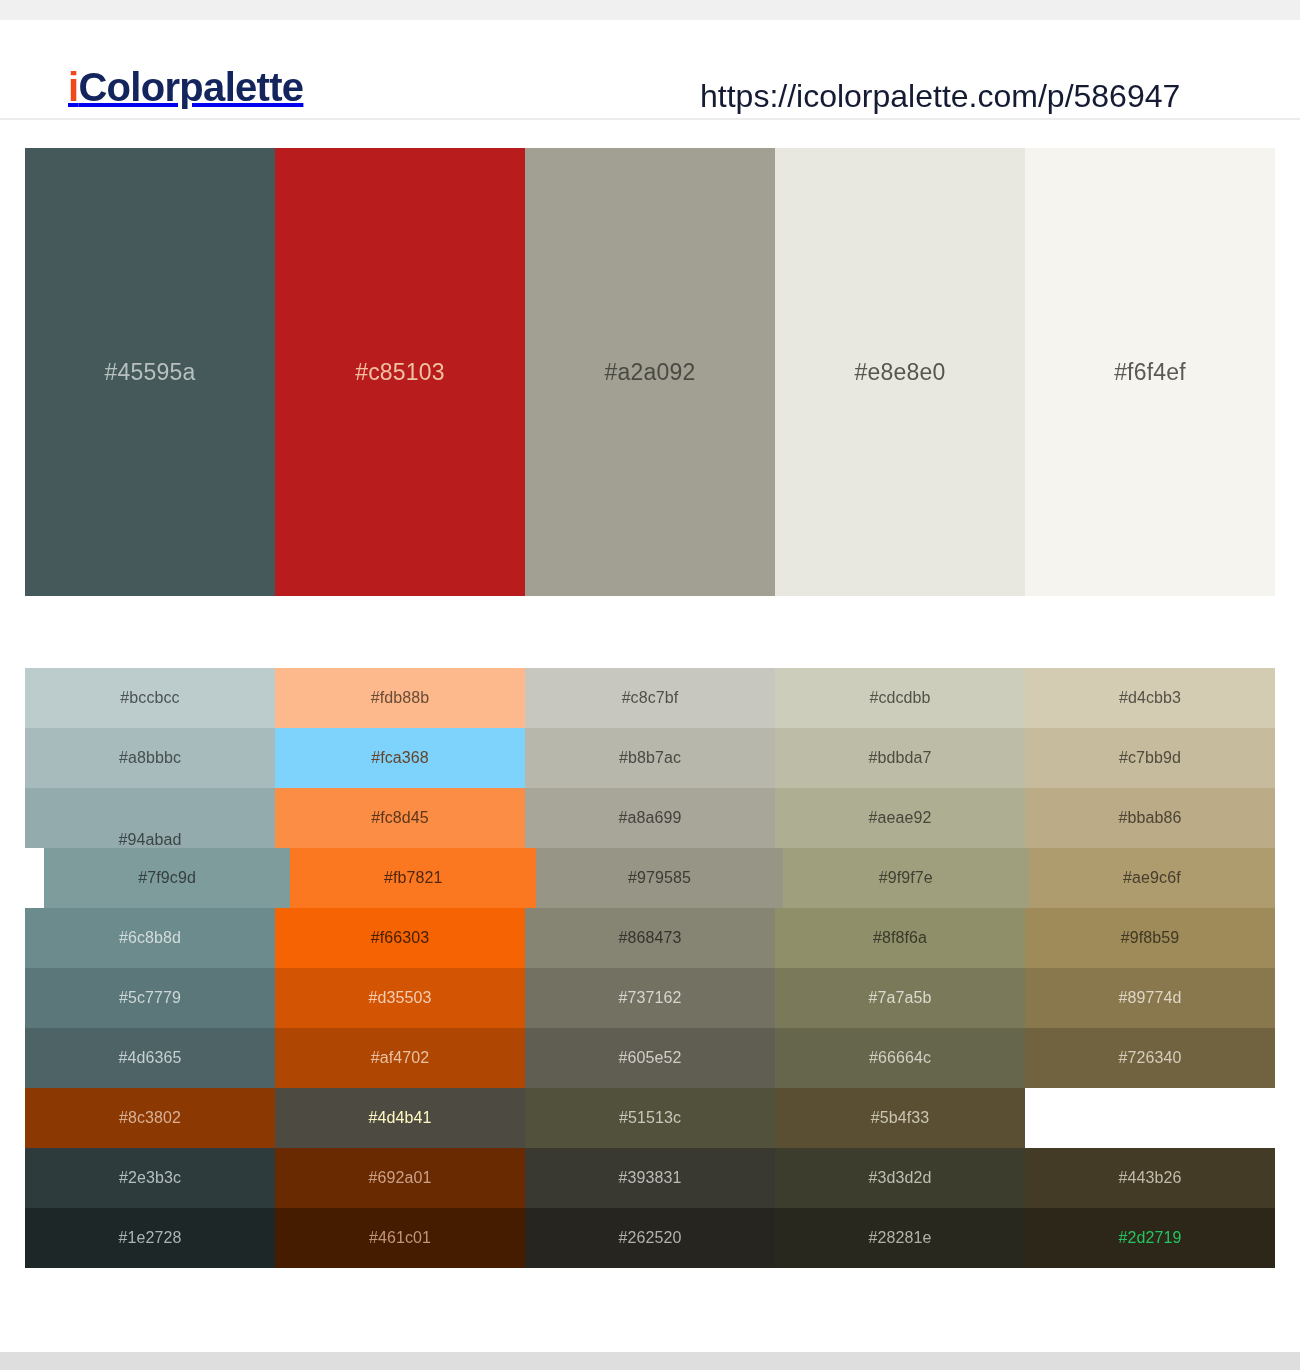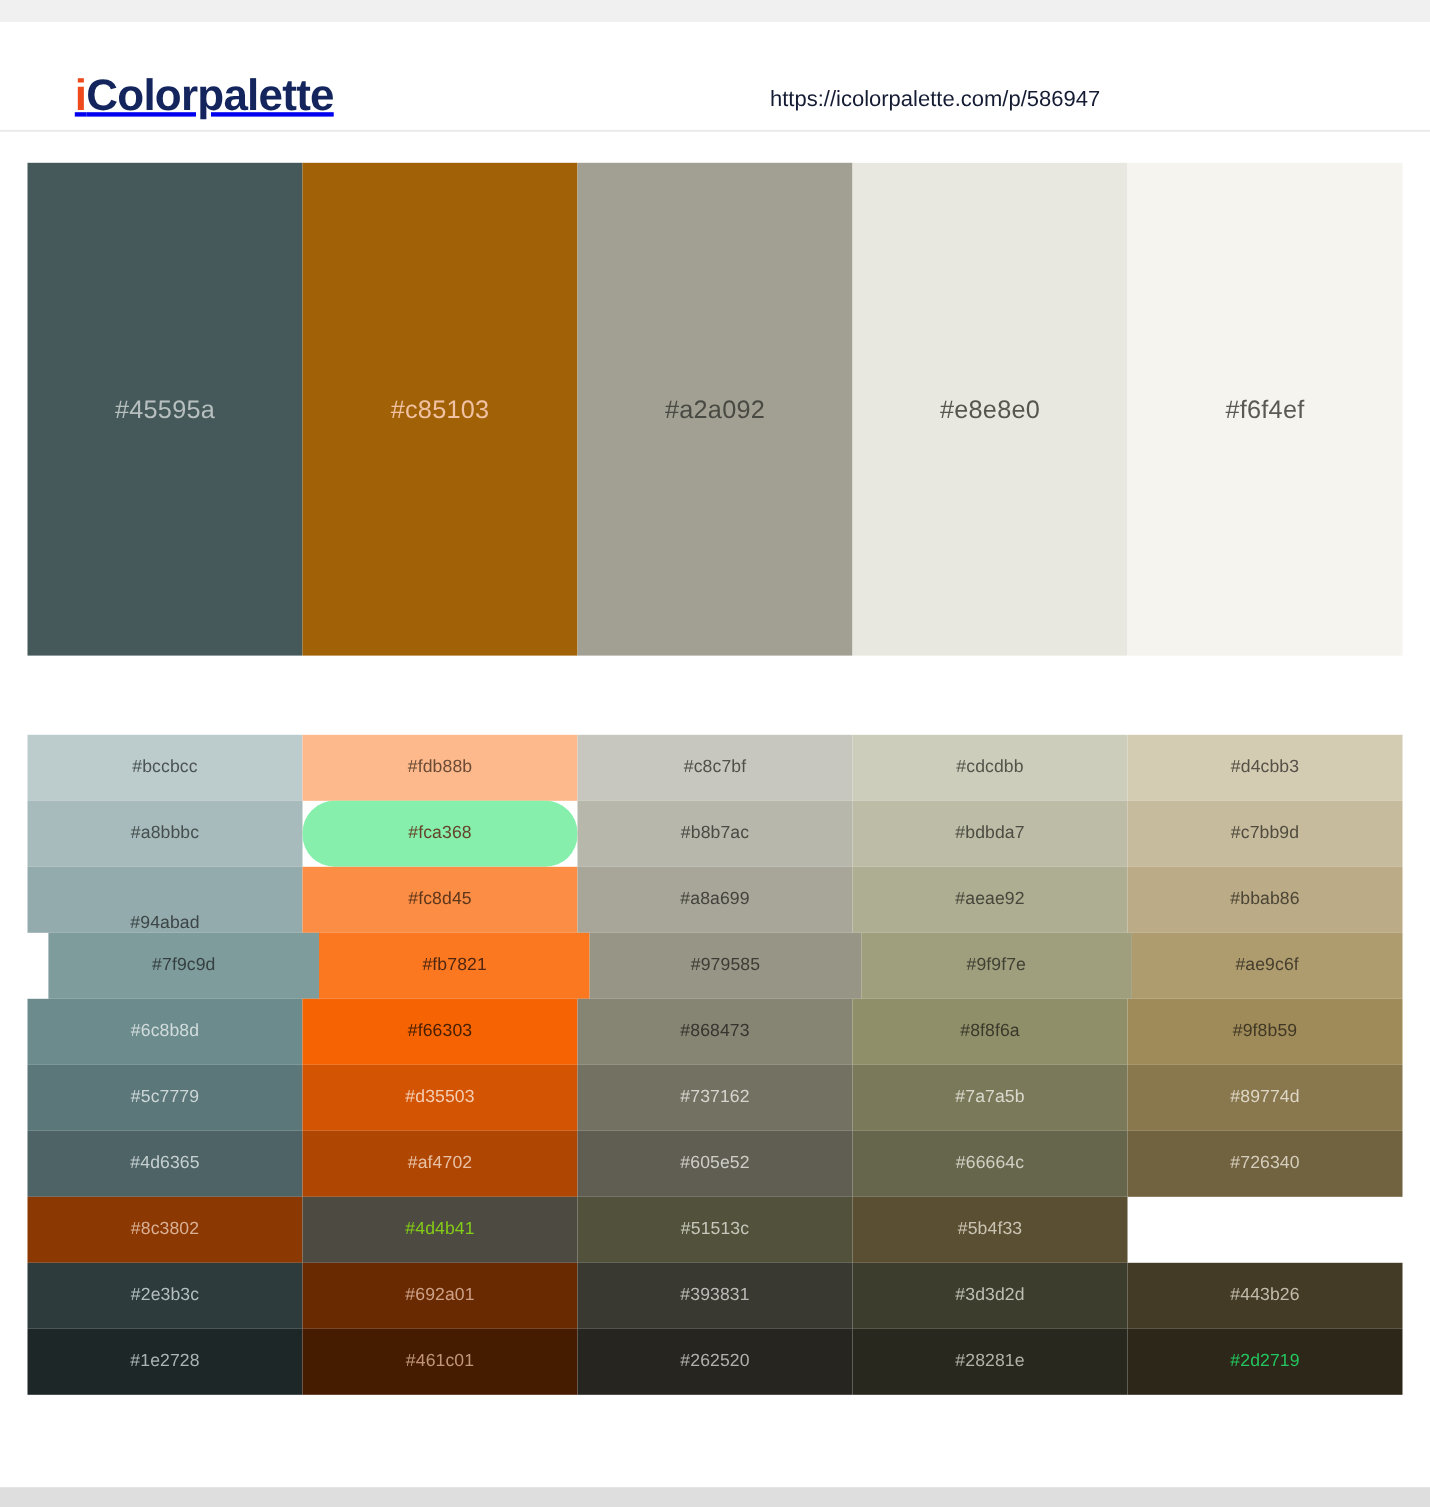--- a/index.html
+++ b/index.html
@@ -48,21 +48,21 @@
     letter-spacing: -0.7px;
     line-height: 1;
     white-space: nowrap;
   }
   .brand .brand-i { color: #ee4a1c; }
   .brand .brand-rest { color: #13255c; }
   .page-url {
     position: absolute;
     left: 700px;
     top: 60px;
-    font-size: 20px;
+    font-size: 32px;
     color: #141b33;
     line-height: 1;
     white-space: nowrap;
     font-family: "Liberation Sans", sans-serif;
   }
 
   
   .main-palette {
     position: absolute;
     left: 25px;
@@ -136,21 +136,21 @@
     <a class="brand" href="#">
       <span class="brand-i">i</span><span class="brand-rest">Colorpalette</span>
     </a>
     <div class="page-url">https://icolorpalette.com/p/586947</div>
   </div>
 
   <div class="main-palette">
       <div class="main-swatch" style="background: rgb(69, 89, 90);">
         <span class="hex" style="color: rgb(183, 191, 191);">#45595a</span>
       </div>
-      <div class="main-swatch" style="background: #a16207;">
+      <div class="main-swatch" style="background: #b91c1c;">
         <span class="hex" style="color: rgb(240, 194, 163);">#c85103</span>
       </div>
       <div class="main-swatch" style="background: rgb(162, 160, 146);">
         <span class="hex" style="color: rgb(74, 74, 68);">#a2a092</span>
       </div>
       <div class="main-swatch" style="background: rgb(232, 232, 224);">
         <span class="hex" style="color: rgb(86, 86, 79);">#e8e8e0</span>
       </div>
       <div class="main-swatch" style="background: rgb(246, 244, 239);">
         <span class="hex" style="color: rgb(90, 90, 85);">#f6f4ef</span>
@@ -172,21 +172,21 @@
           <span class="hex" style="color: rgb(83, 83, 74);">#cdcdbb</span>
         </div>
         <div class="shade-cell" style="background: rgb(212, 203, 179);">
           <span class="hex" style="color: rgb(86, 81, 71);">#d4cbb3</span>
         </div>
       </div>
       <div class="shade-row">
         <div class="shade-cell" style="background: rgb(168, 187, 188);">
           <span class="hex" style="color: rgb(70, 78, 79);">#a8bbbc</span>
         </div>
-        <div class="shade-cell" style="background: #86efac; border-radius: 29px;">
+        <div class="shade-cell" style="background: #7dd3fc;">
           <span class="hex" style="color: rgb(101, 67, 42);">#fca368</span>
         </div>
         <div class="shade-cell" style="background: rgb(184, 183, 172);">
           <span class="hex" style="color: rgb(74, 74, 69);">#b8b7ac</span>
         </div>
         <div class="shade-cell" style="background: rgb(189, 189, 167);">
           <span class="hex" style="color: rgb(76, 76, 67);">#bdbda7</span>
         </div>
         <div class="shade-cell" style="background: rgb(199, 187, 157);">
           <span class="hex" style="color: rgb(80, 75, 63);">#c7bb9d</span>
@@ -275,21 +275,21 @@
         </div>
         <div class="shade-cell" style="background: rgb(114, 99, 64);">
           <span class="hex" style="color: rgb(212, 205, 187);">#726340</span>
         </div>
       </div>
       <div class="shade-row">
         <div class="shade-cell" style="background: rgb(140, 56, 2);">
           <span class="hex" style="color: rgb(217, 176, 149);">#8c3802</span>
         </div>
         <div class="shade-cell" style="background: rgb(77, 75, 65);">
-          <span class="hex" style="color: #84cc16;">#4d4b41</span>
+          <span class="hex" style="color: #fef9c3;">#4d4b41</span>
         </div>
         <div class="shade-cell" style="background: rgb(81, 81, 60);">
           <span class="hex" style="color: rgb(199, 199, 187);">#51513c</span>
         </div>
         <div class="shade-cell" style="background: rgb(91, 79, 51);">
           <span class="hex" style="color: rgb(202, 196, 179);">#5b4f33</span>
         </div>
       </div>
       <div class="shade-row">
         <div class="shade-cell" style="background: rgb(46, 59, 60);">

